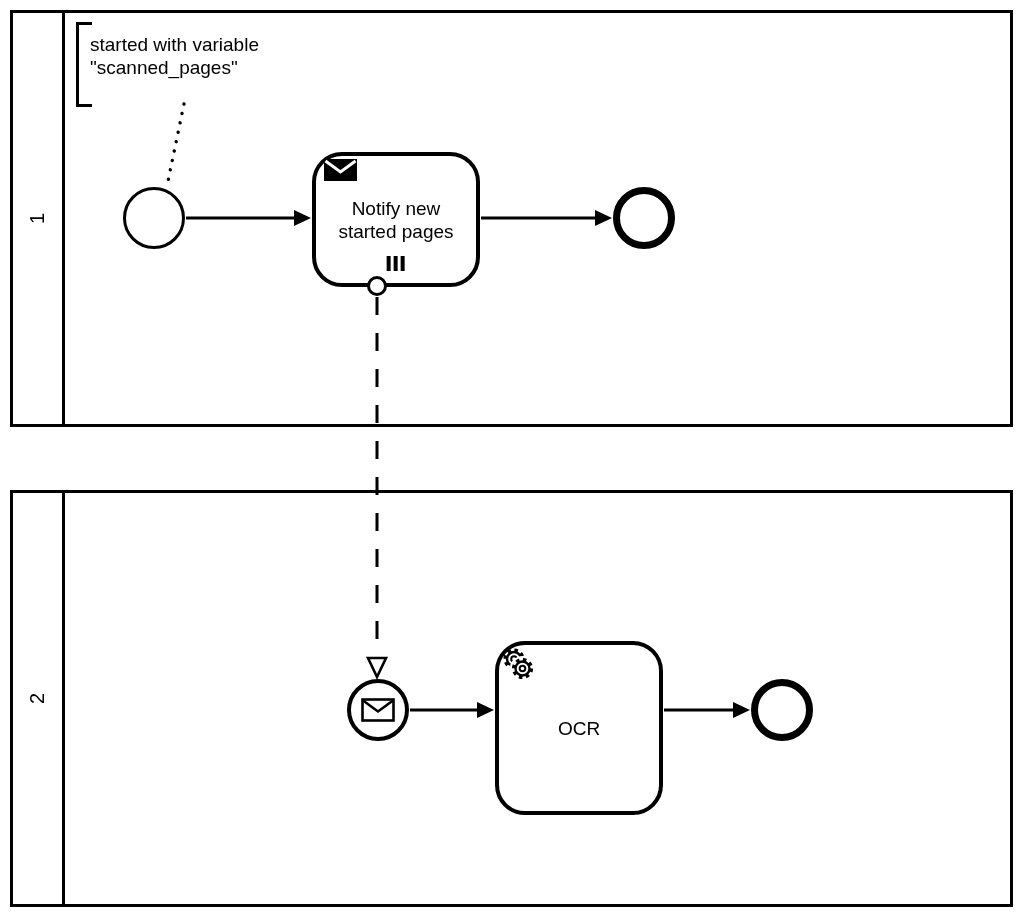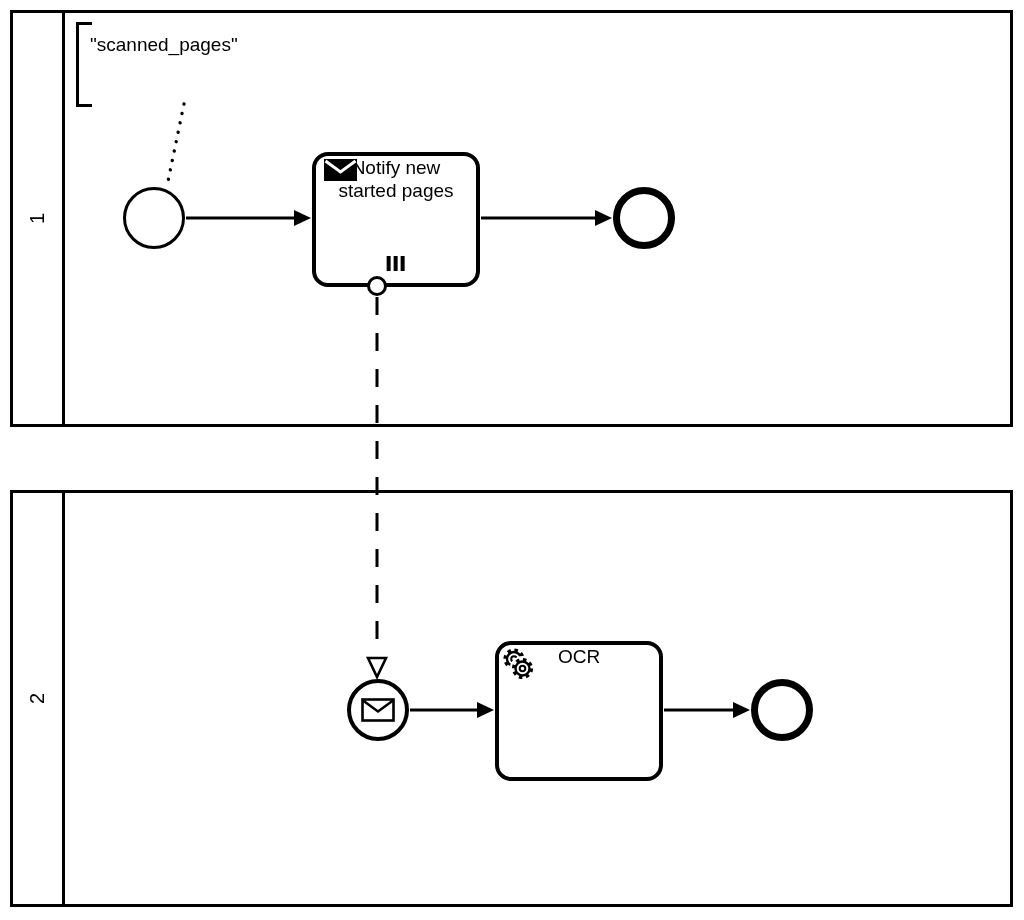--- a/index.html
+++ b/index.html
@@ -22,26 +22,26 @@
   .event {
     position:absolute; border-radius:50%; background:#fff; box-sizing:border-box;
     display:flex; align-items:center; justify-content:center;
   }
   #start-event-1    { left:123px; top:187px; width:62px; height:62px; border:3.5px solid #000; }
   #end-event-1      { left:613px; top:187px; width:62px; height:62px; border:7px solid #000; }
   #msg-start-event-2{ left:347px; top:679px; width:62px; height:62px; border:4px solid #000; }
   #end-event-2      { left:751px; top:679px; width:62px; height:62px; border:7px solid #000; }
 
   .task {
-    position:absolute; border:4px solid #000; border-radius:16px; background:#fff;
-    box-sizing:border-box; display:flex; align-items:flex-start; justify-content:center;
+    position:absolute; border:4px solid #000; border-radius:30px; background:#fff;
+    box-sizing:border-box; display:flex; align-items:center; justify-content:center;
     text-align:center; font-size:19px; line-height:23px;
   }
   #task-notify { left:312px; top:152px; width:168px; height:135px; }
-  #task-ocr    { left:495px; top:641px; width:168px; height:140px; }
+  #task-ocr    { left:495px; top:641px; width:168px; height:174px; }
 
   .task-icon { position:absolute; }
   #send-icon  { left:7px; top:2px; }
   #gears-icon { left:2px; top:2px; }
 
   .mi-marker { position:absolute; bottom:12px; left:50%; transform:translateX(-52%);
                display:flex; gap:3px; }
   .mi-bar { width:4px; height:15px; background:#000; }
 
   #msg-source-dot {
@@ -74,20 +74,21 @@
   </div>
 
   <div class="pool" id="pool-2">
     <div class="pool-label-band">
       <span>2</span>
     </div>
   </div>
 
   <div id="annotation-bracket"></div>
   <div id="annotation-text">
+    <div>started with variable</div>
     <div>"scanned_pages"</div>
   </div>
 
   <div class="event" id="start-event-1"></div>
 
   <div class="task" id="task-notify">
     <svg class="task-icon" id="send-icon" width="35" height="24" viewBox="0 0 35 24">
       <rect x="1" y="1" width="33" height="22" fill="#000"></rect>
       <polyline points="2.5,3 17.5,14 32.5,3" fill="none" stroke="#fff" stroke-width="3"></polyline>
     </svg>

